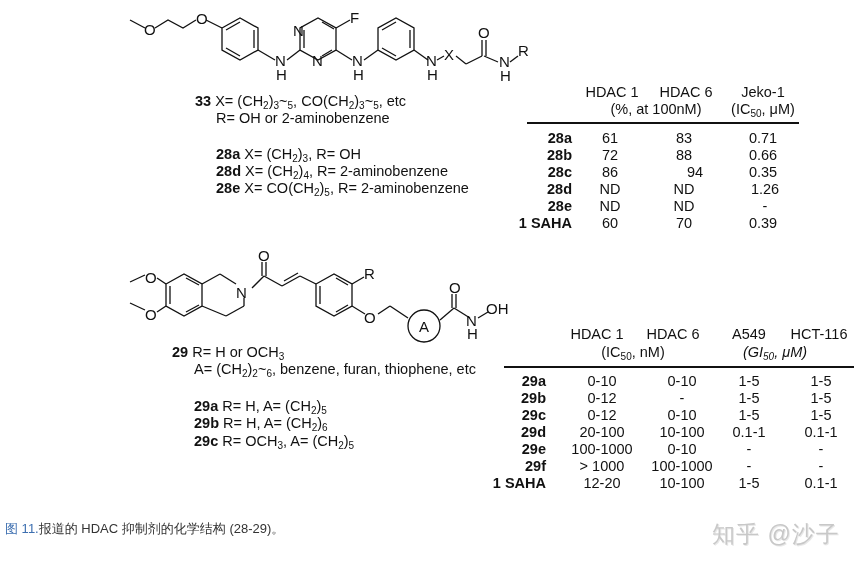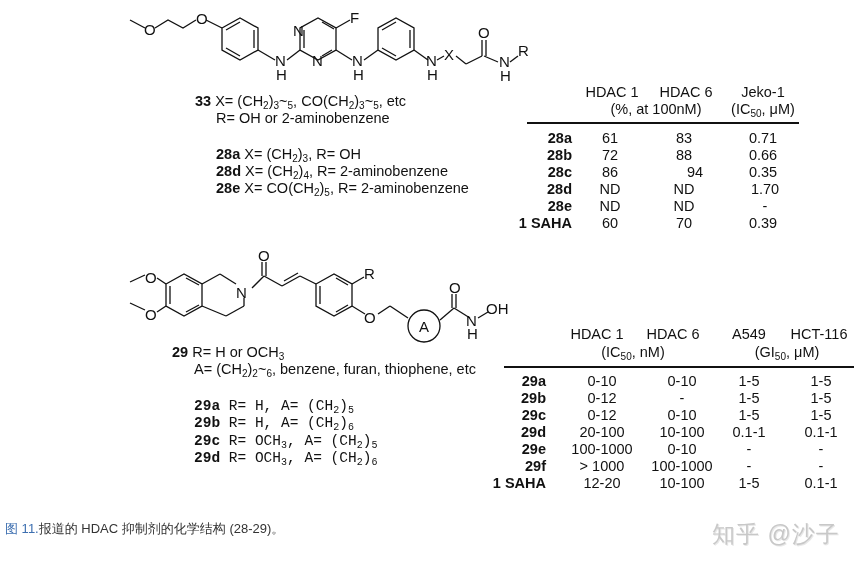--- a/index.html
+++ b/index.html
@@ -117,21 +117,21 @@
   <div class="row" style="top:80px; width:272px;">
     <span class="cell cid" style="left:0; width:45px;">28c</span>
     <span class="cell" style="left:68px; width:30px;">86</span>
     <span class="cell" style="left:139px; width:30px;margin-left:14px;">94</span>
     <span class="cell" style="left:213px; width:46px;">0.35</span>
   </div>
   <div class="row" style="top:97px; width:272px;">
     <span class="cell cid" style="left:0; width:45px;">28d</span>
     <span class="cell" style="left:68px; width:30px;">ND</span>
     <span class="cell" style="left:142px; width:30px;">ND</span>
-    <span class="cell" style="left:215px; width:46px;">1.70</span>
+    <span class="cell" style="left:215px; width:46px;">1.26</span>
   </div>
   <div class="row" style="top:114px; width:272px;">
     <span class="cell cid" style="left:0; width:45px;">28e</span>
     <span class="cell" style="left:68px; width:30px;">ND</span>
     <span class="cell" style="left:142px; width:30px;">ND</span>
     <span class="cell" style="left:215px; width:46px;">-</span>
   </div>
   <div class="row" style="top:131px; width:272px;">
     <span class="cell cid" style="left:-10px; width:55px;">1 SAHA</span>
     <span class="cell" style="left:68px; width:30px;">60</span>
@@ -196,34 +196,33 @@
 </svg>
 
 <div class="txt" style="left:172px; top:344px;">
   <b>29</b>
   R= H or OCH<sub>3</sub>
 </div>
 <div class="txt" style="left:194px; top:361px;">
   A= (CH<sub>2</sub>)<sub>2</sub>~<sub>6</sub>, benzene, furan, thiophene, etc
 </div>
 
-<div class="txt" style="left:194px; top:398px; line-height:17.4px;font-family:Liberation Mono, monospace;">
+<div class="txt" style="left:194px; top:398px; line-height:17.4px;">
   <div><b>29a</b> R= H, A= (CH<sub>2</sub>)<sub>5</sub></div>
   <div><b>29b</b> R= H, A= (CH<sub>2</sub>)<sub>6</sub></div>
   <div><b>29c</b> R= OCH<sub>3</sub>, A= (CH<sub>2</sub>)<sub>5</sub></div>
-  <div><b>29d</b> R= OCH<sub>3</sub>, A= (CH<sub>2</sub>)<sub>6</sub></div>
 </div>
 
 <div class="tbl" style="left:504px; top:326px; width:350px; height:170px;">
   <div class="hdr" style="left:58px; top:0; width:70px;">HDAC 1</div>
   <div class="hdr" style="left:134px; top:0; width:70px;">HDAC 6</div>
   <div class="hdr" style="left:220px; top:0; width:50px;">A549</div>
   <div class="hdr" style="left:280px; top:0; width:70px;">HCT-116</div>
   <div class="hdr" style="left:84px; top:18px; width:90px;">(IC<sub>50</sub>, nM)</div>
-  <div class="hdr" style="left:238px; top:18px; width:90px;">(GI<sub>50</sub>, μM)</div>
+  <div class="hdr" style="left:226px; top:18px; width:90px;font-style:italic;">(GI<sub>50</sub>, μM)</div>
   <div class="rule" style="left:0; top:40px; width:350px;"></div>
 
   <div class="row" style="top:47px; width:350px;">
     <span class="cell cid" style="left:0; width:42px;">29a</span>
     <span class="cell" style="left:60px; width:76px;">0-10</span>
     <span class="cell" style="left:140px; width:76px;">0-10</span>
     <span class="cell" style="left:220px; width:50px;">1-5</span>
     <span class="cell" style="left:292px; width:50px;">1-5</span>
   </div>
   <div class="row" style="top:64px; width:350px;">

